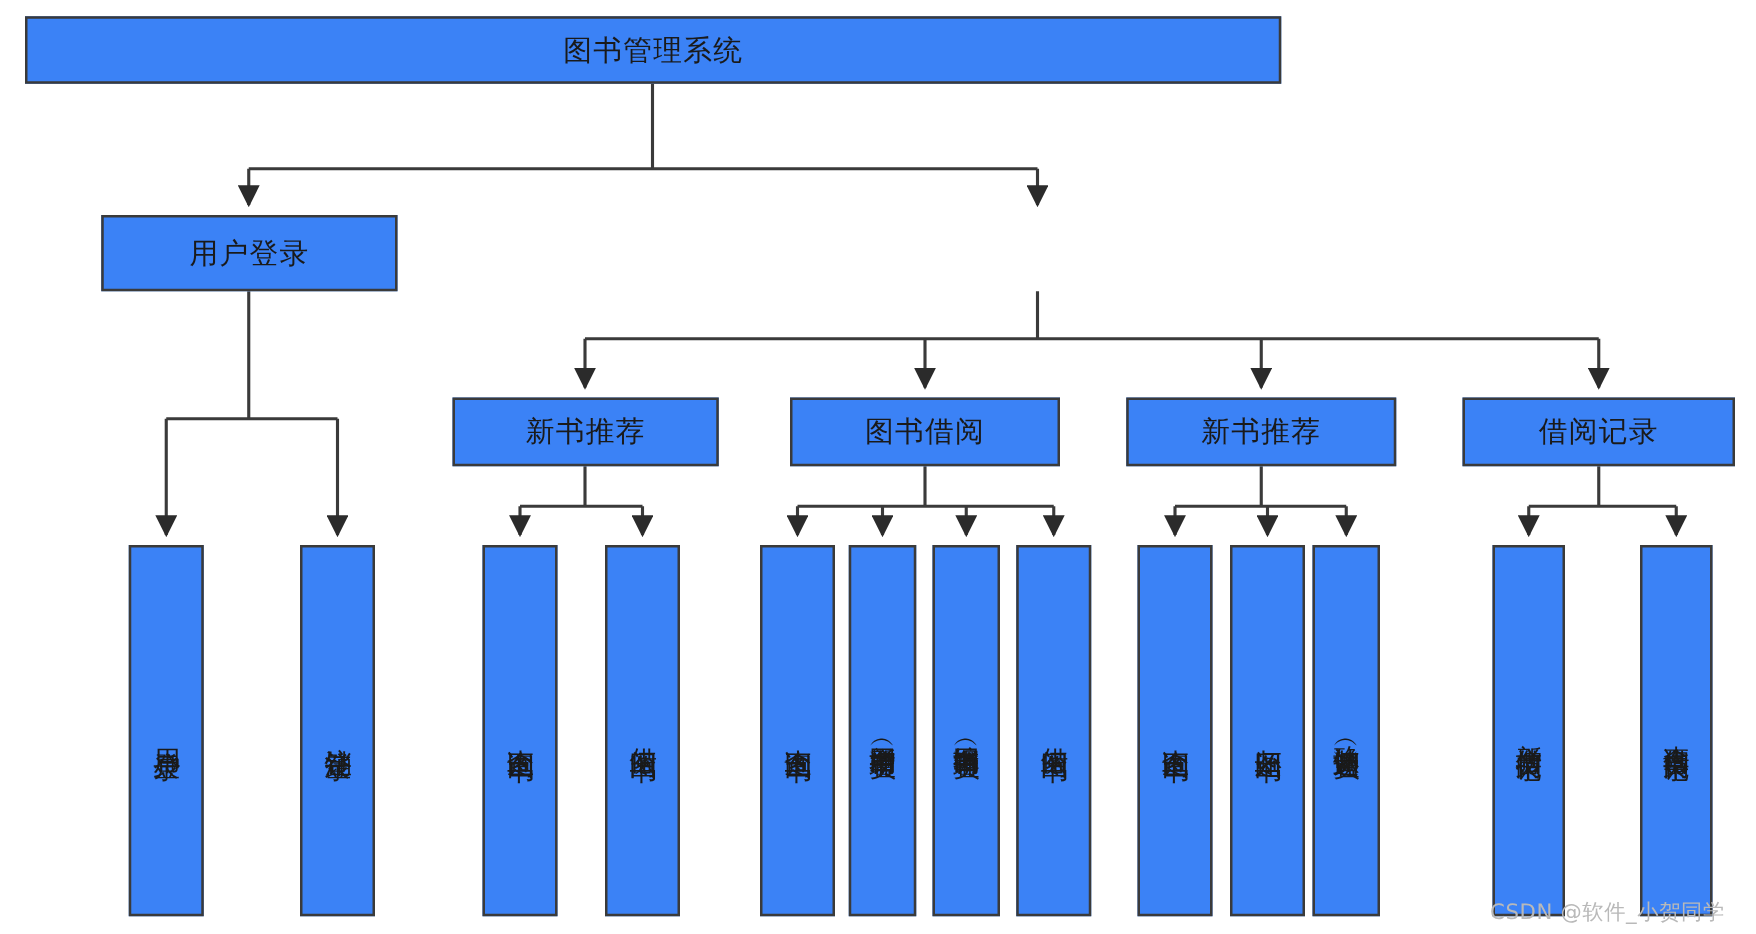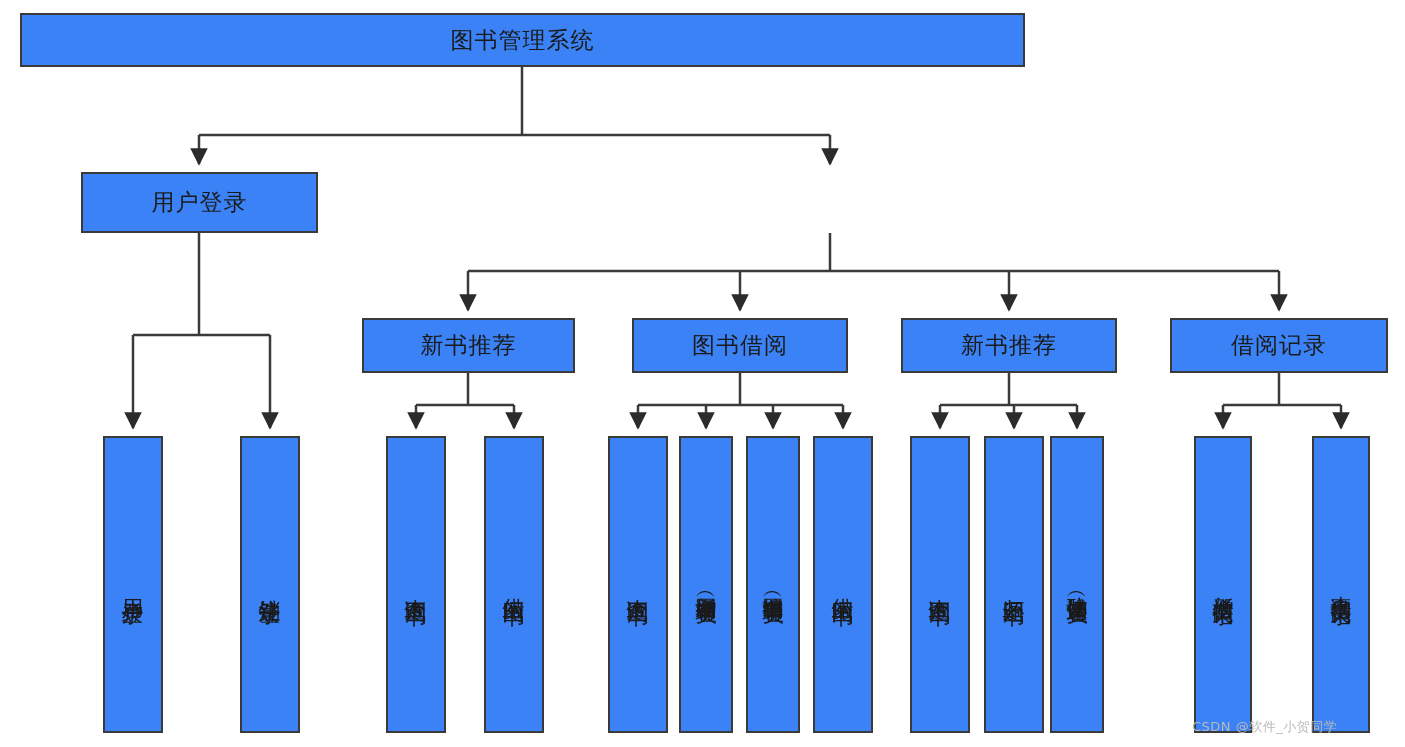--- a/index.html
+++ b/index.html
@@ -51,21 +51,21 @@
     line-height: 1.05;
     padding: 6px 0;
   }
   .node.vert .nlabel {
     writing-mode: vertical-rl;
     text-orientation: upright;
     white-space: nowrap;
   }
   .watermark {
     position: absolute;
-    font-size: 13px;
+    font-size: 17px;
     color: #b9b9b9;
     white-space: nowrap;
     letter-spacing: 0.5px;
   }
 </style>
 </head>
 <body>
 
 <div id="diagram-root">
 

